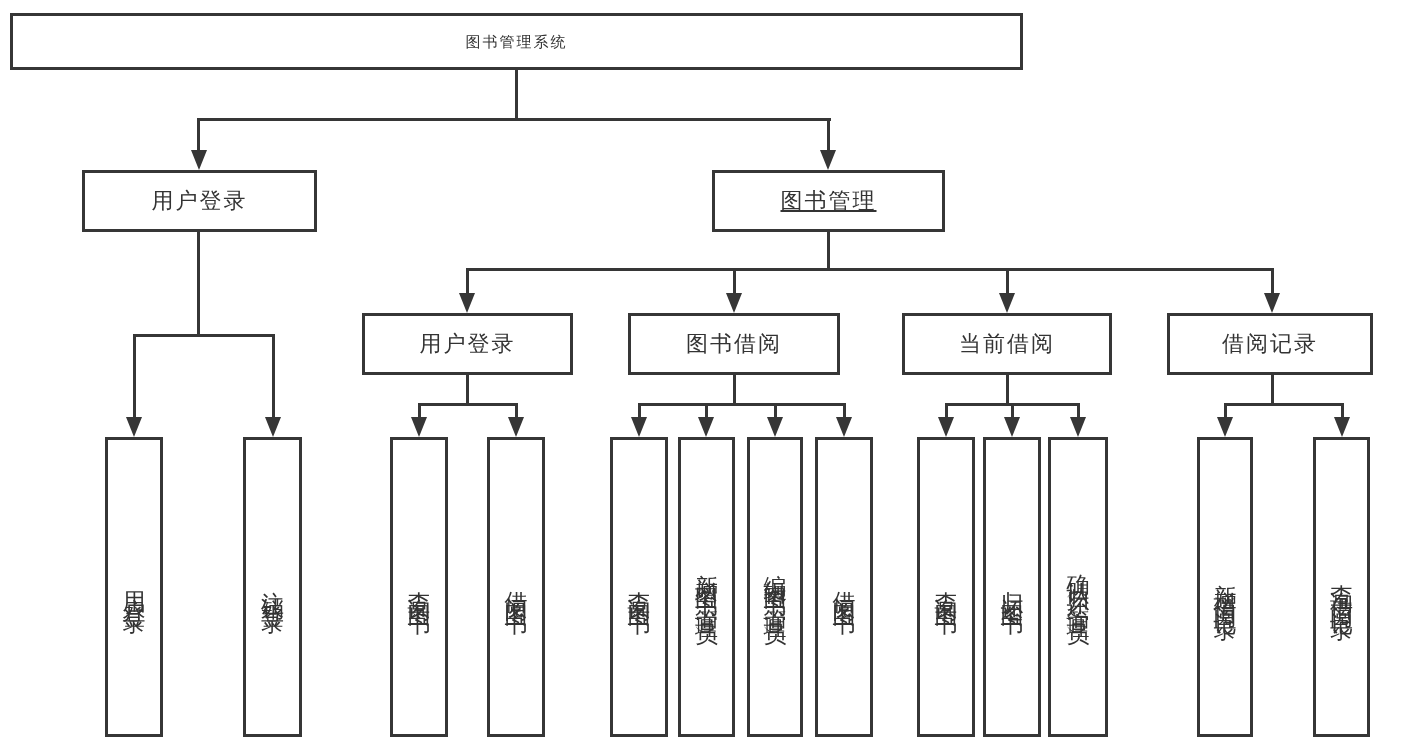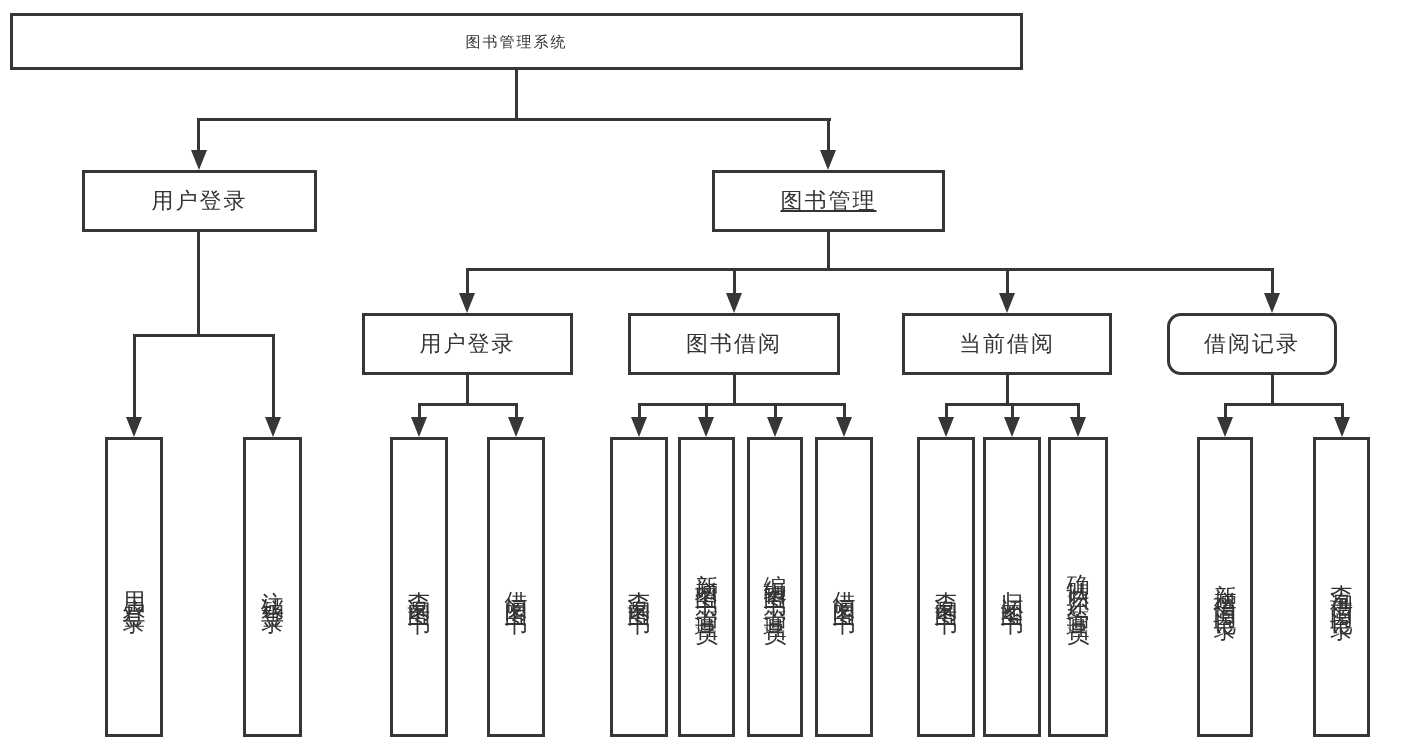--- a/index.html
+++ b/index.html
@@ -87,21 +87,21 @@
 
   <div class="box" style="left:362px; top:313px; width:211px; height:62px;">
     <span class="h-label">用户登录</span>
   </div>
   <div class="box" style="left:902px; top:313px; width:210px; height:62px;">
     <span class="h-label">当前借阅</span>
   </div>
   <div class="box" style="left:628px; top:313px; width:212px; height:62px;">
     <span class="h-label">图书借阅</span>
   </div>
-  <div class="box" style="left:1167px; top:313px; width:170px; height:62px;border-radius:14px;">
+  <div class="box" style="left:1167px; top:313px; width:206px; height:62px;">
     <span class="h-label">借阅记录</span>
   </div>
 
   <div class="box" style="left:105px; top:437px; width:58px; height:300px;">
     <span class="v-label">用户登录</span>
   </div>
   <div class="box" style="left:243px; top:437px; width:59px; height:300px;">
     <span class="v-label">注销登录</span>
   </div>
 

